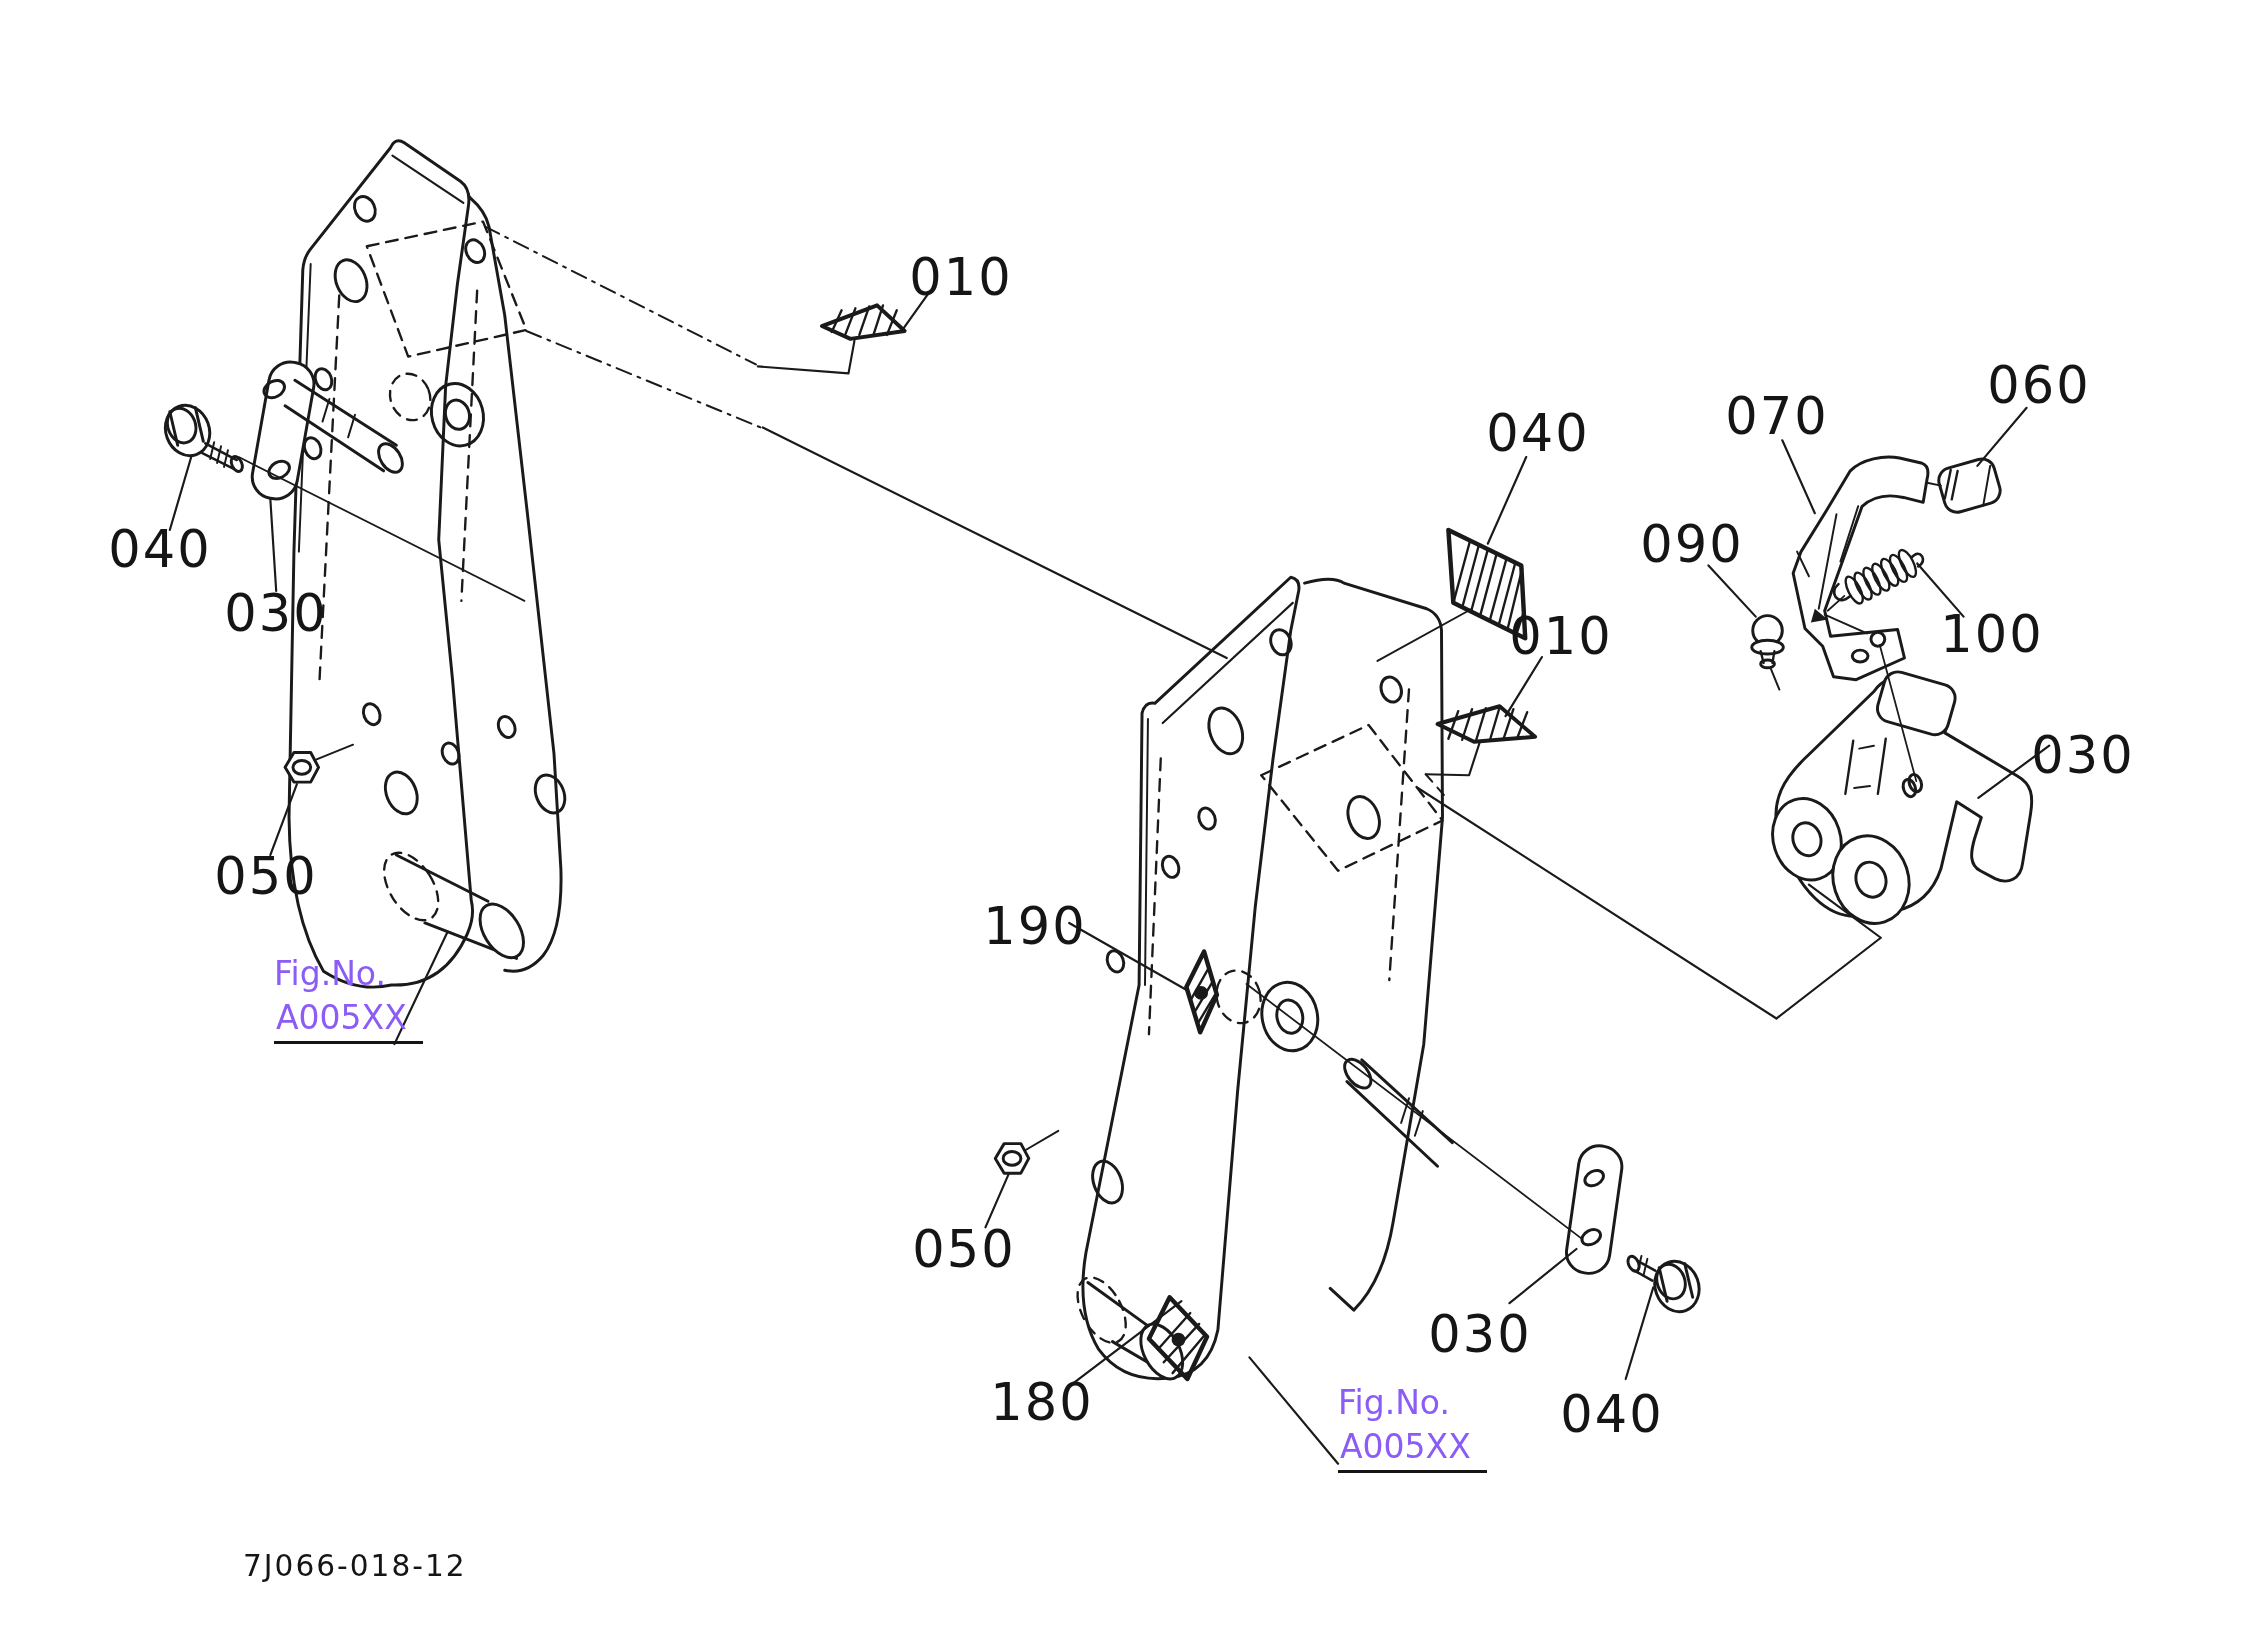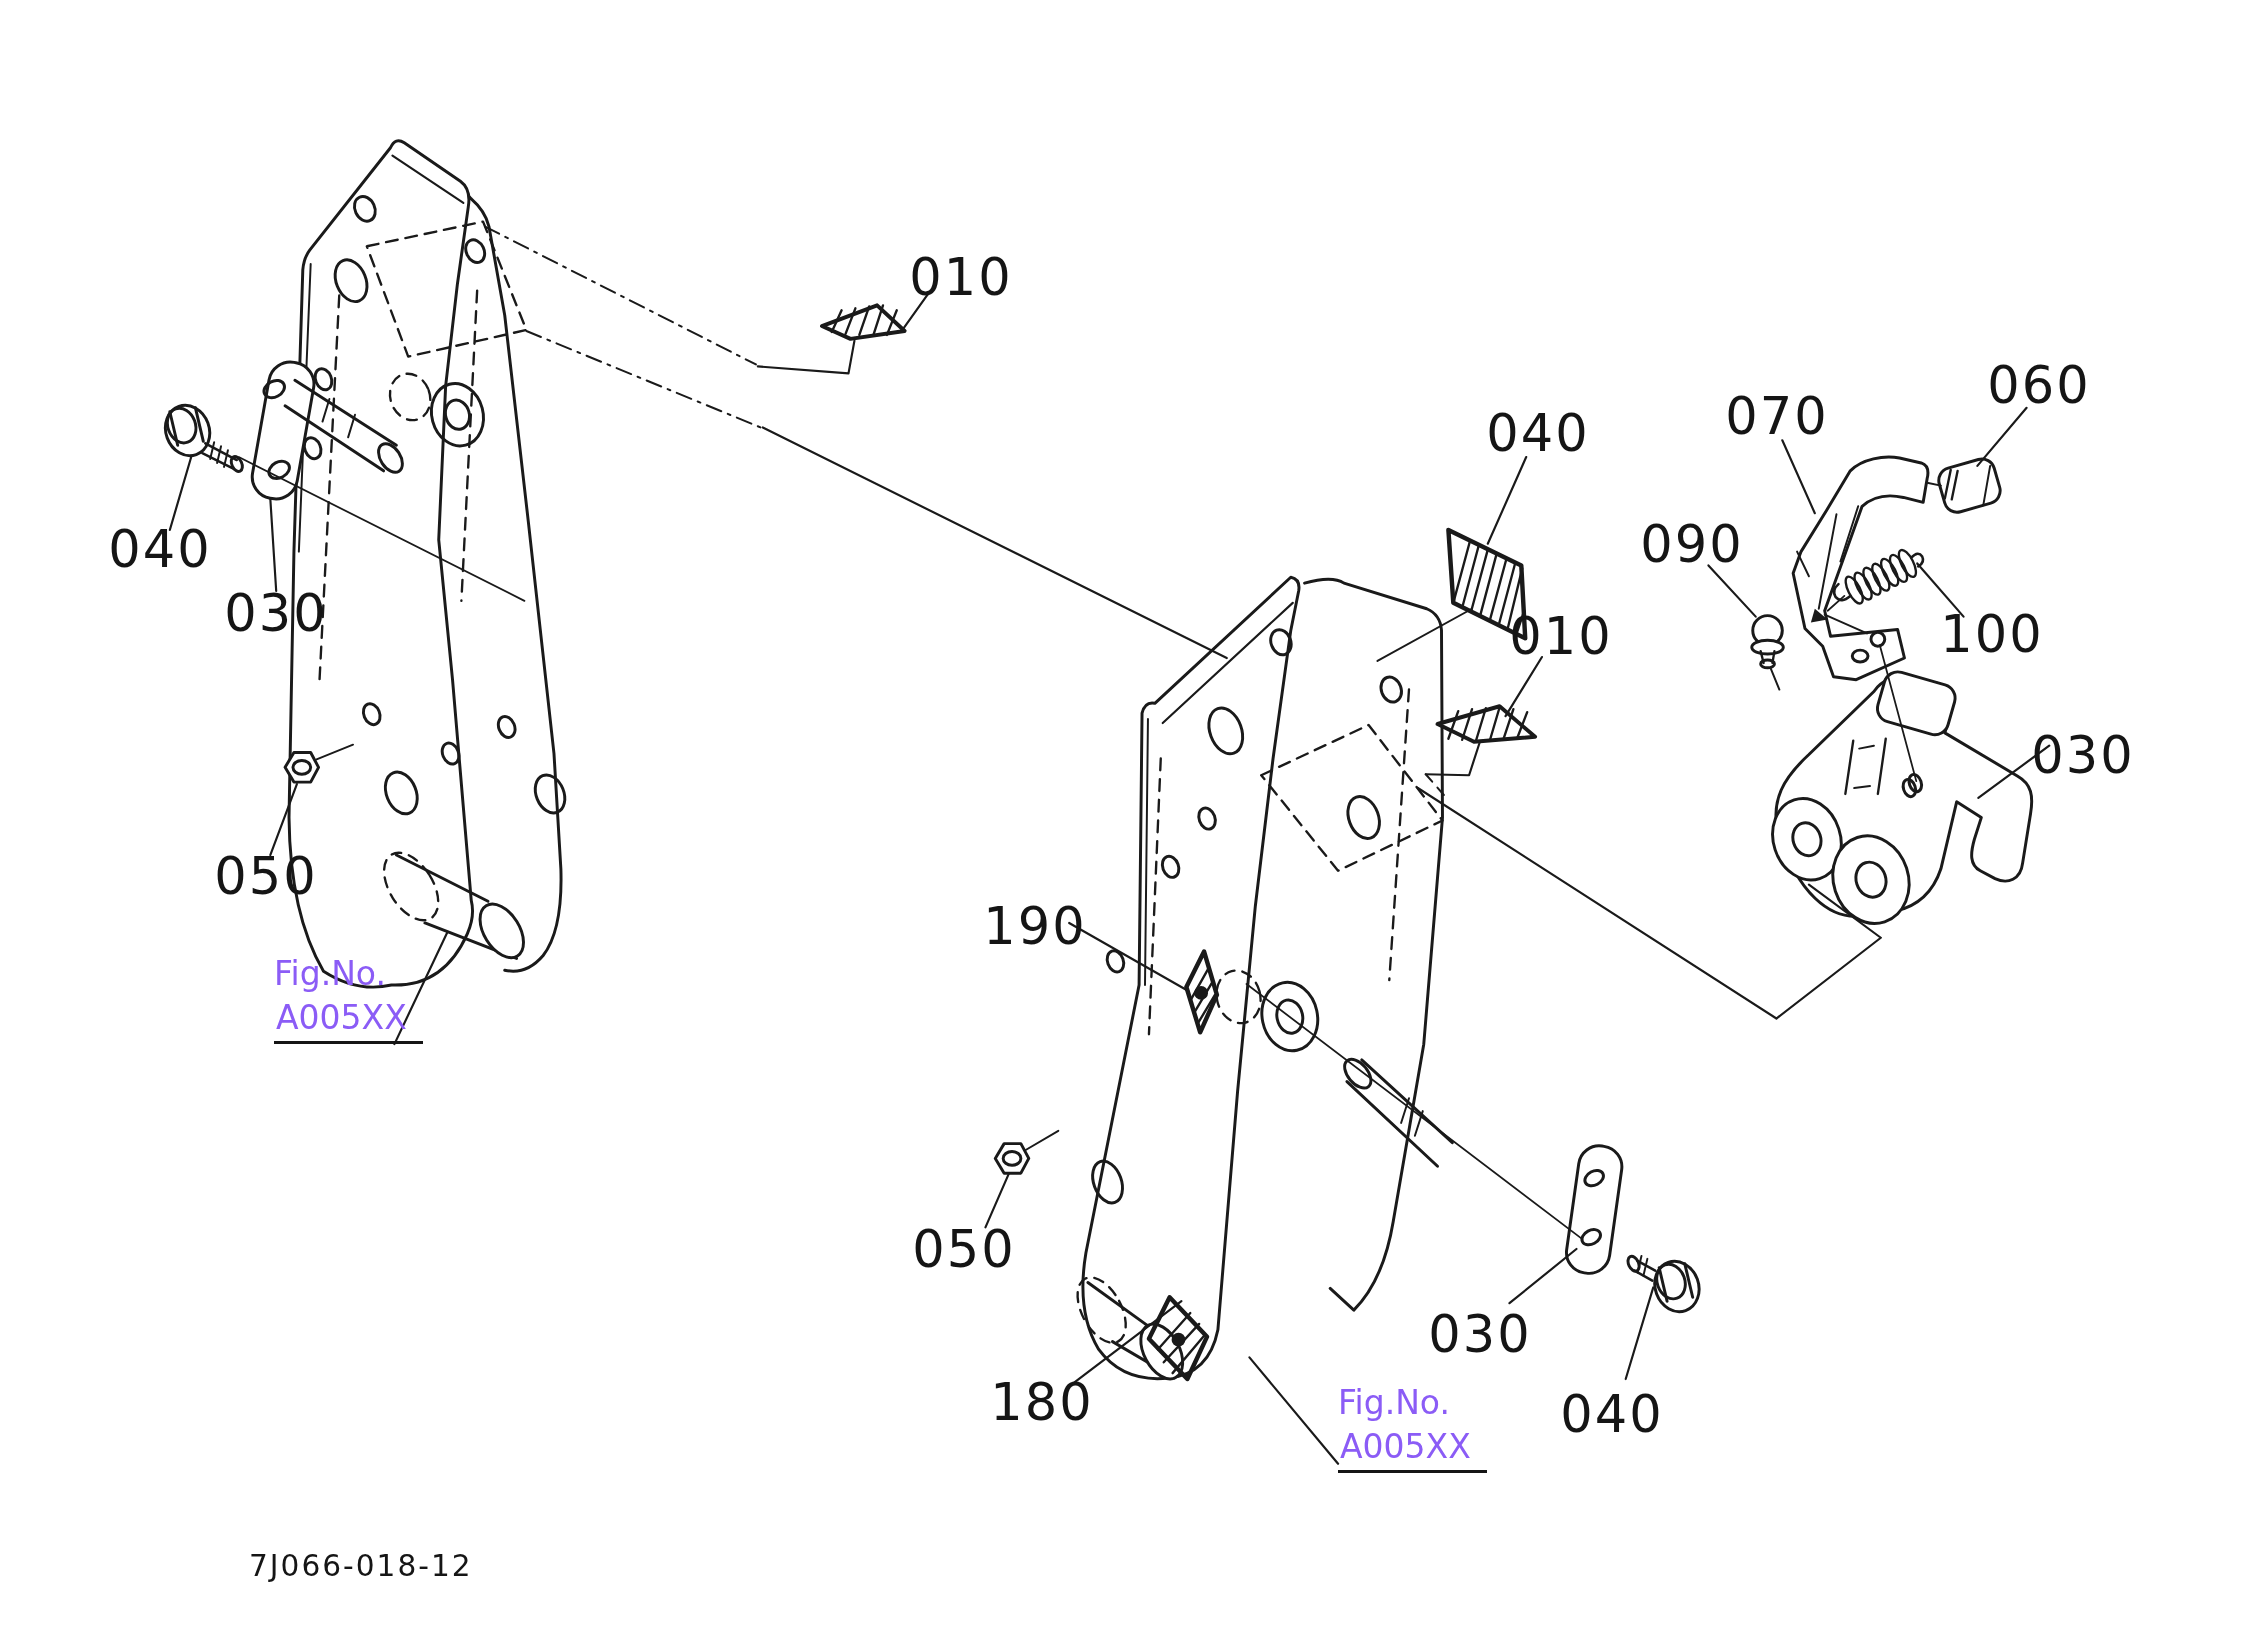--- a/index.html
+++ b/index.html
@@ -310,16 +310,16 @@
   <div class="figref" style="left:262px;top:952px">
     <span>Fig.No.</span><br>
     <span class="code">A005XX</span>
   </div>
 
   <div class="figref" style="left:1326px;top:1381px">
     <span>Fig.No.</span><br>
     <span class="code">A005XX</span>
   </div>
 
-  <div class="docnum" style="left:237px;top:1549px">7J066-018-12</div>
+  <div class="docnum" style="left:231px;top:1549px">7J066-018-12</div>
 
 </div>
 
 
 </body></html>

